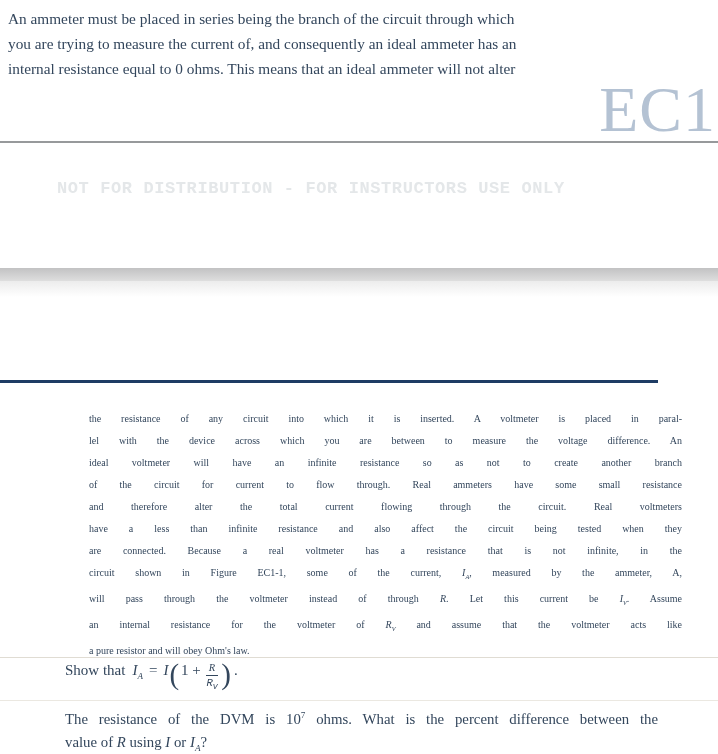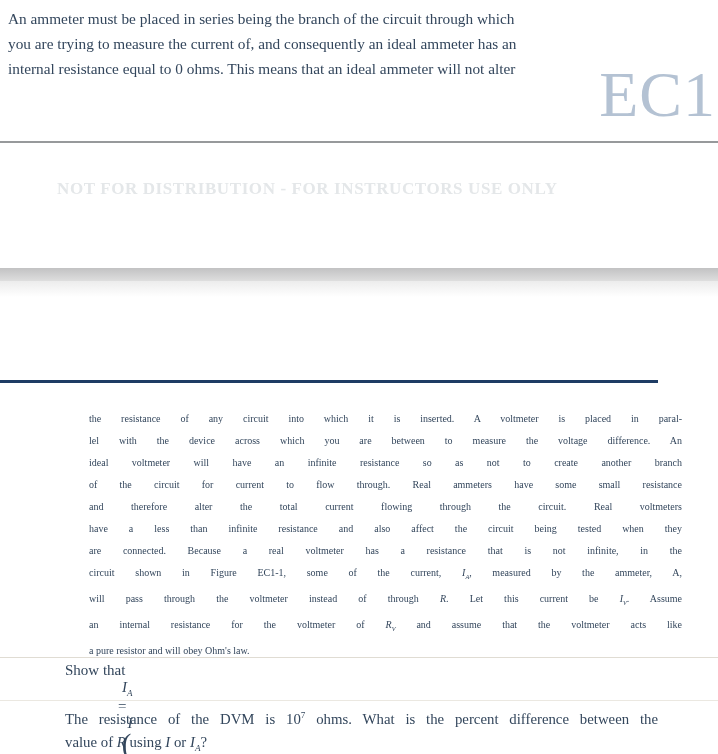--- a/index.html
+++ b/index.html
@@ -9,51 +9,51 @@
   }
   .para{position:absolute;color:var(--ink,#33465c);}
   .para sub{font-size:0.62em;font-style:italic;}
   .para sup{font-size:0.62em;}
   .para em{font-style:italic;}
   .tline{white-space:normal;}
 
   .intro{left:8px;top:6px;width:614px;font-size:15.3px;line-height:25px;}
 
   .chapter{
-    position:absolute;top:63px;right:2px;
+    position:absolute;top:78px;right:2px;
     font-size:64px;line-height:1;letter-spacing:1px;
     color:var(--chapter-text,#b4c2d3);
   }
   .chapter-rule{position:absolute;top:141px;left:0;width:718px;height:2px;background:var(--chapter-rule,#97999b);}
 
   .watermark{
     position:absolute;top:179px;left:57px;
-    font-family:Liberation Serif, serif;
+    font-family:Liberation Mono, monospace;
     font-weight:bold;font-size:17px;letter-spacing:0.6px;
     color:var(--watermark-text,#e4e7e9);
   }
 
   .band{position:absolute;top:268px;left:0;width:718px;height:13px;
     background:linear-gradient(to bottom,var(--band-top,#c2c2c3),var(--band-bottom,#dedede));}
   .band2{position:absolute;top:281px;left:0;width:718px;height:16px;
     background:linear-gradient(to bottom,#ececec,#ffffff);}
 
   .navy-rule{position:absolute;top:380px;left:0;width:658px;height:3px;background:var(--navy-rule,#1e3c64);}
 
   .body-para{left:65px;top:408px;width:593px;font-size:10px;line-height:22px;margin-left:24px;}
   .justify .tline{text-align:justify;text-align-last:justify;}
   .justify .tline:last-child{text-align-last:left;}
 
   .rule-a{position:absolute;top:657px;left:0;width:718px;height:1px;background:var(--faint-rule,#e0dcd3);}
   .rule-b{position:absolute;top:700px;left:0;width:718px;height:1px;background:#ebe8e1;}
 
   .formula-row{
     position:absolute;left:65px;top:662px;height:36px;
-    display:flex;align-items:flex-end;
-    color:var(--ink,#33465c);font-size:15px;flex-direction:column;
+    display:flex;align-items:flex-start;
+    color:var(--ink,#33465c);font-size:15px;
   }
   .formula-row .fprefix{margin-right:7px;}
   .formula-row .feq{margin:0 6px;}
   .formula-row .fplus{margin:0 3px 0 1px;}
   .formula-row em{font-style:italic;}
   .formula-row sub{font-size:0.6em;font-style:italic;}
   .paren{font-size:29px;line-height:1;margin:0 1px;position:relative;top:-2px;font-weight:400;}
   .frac{display:inline-flex;flex-direction:column;align-items:center;font-size:10.5px;line-height:1.15;margin:0 2px;}
   .frac .num{border-bottom:1px solid var(--ink,#33465c);padding:0 3px 1px;font-style:italic;}
   .frac .den{padding-top:1px;font-style:italic;font-family:Liberation Mono, monospace;}

